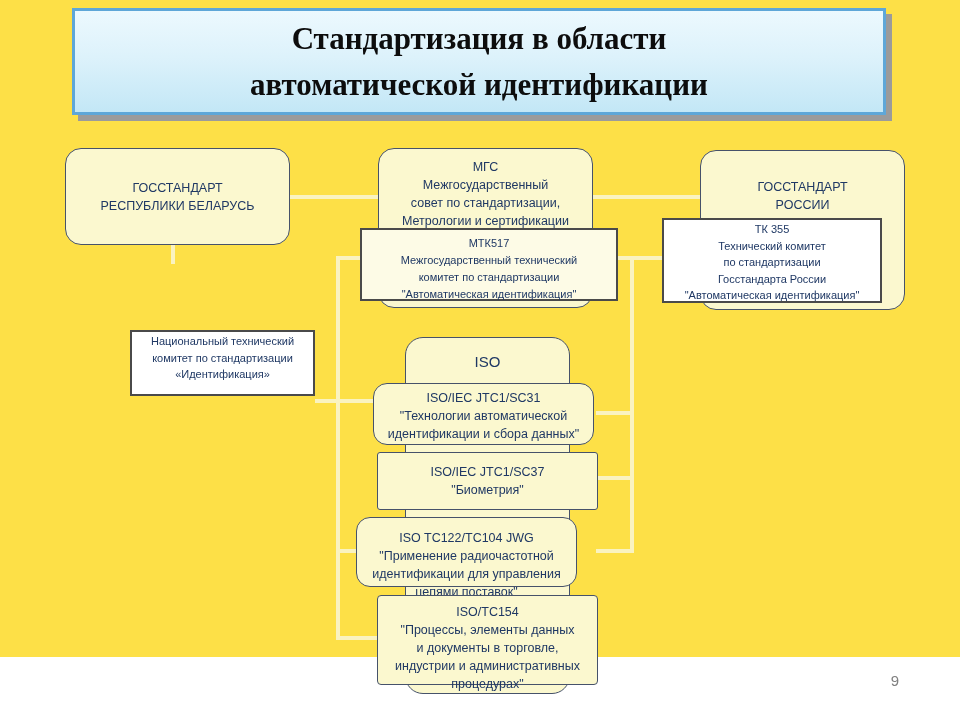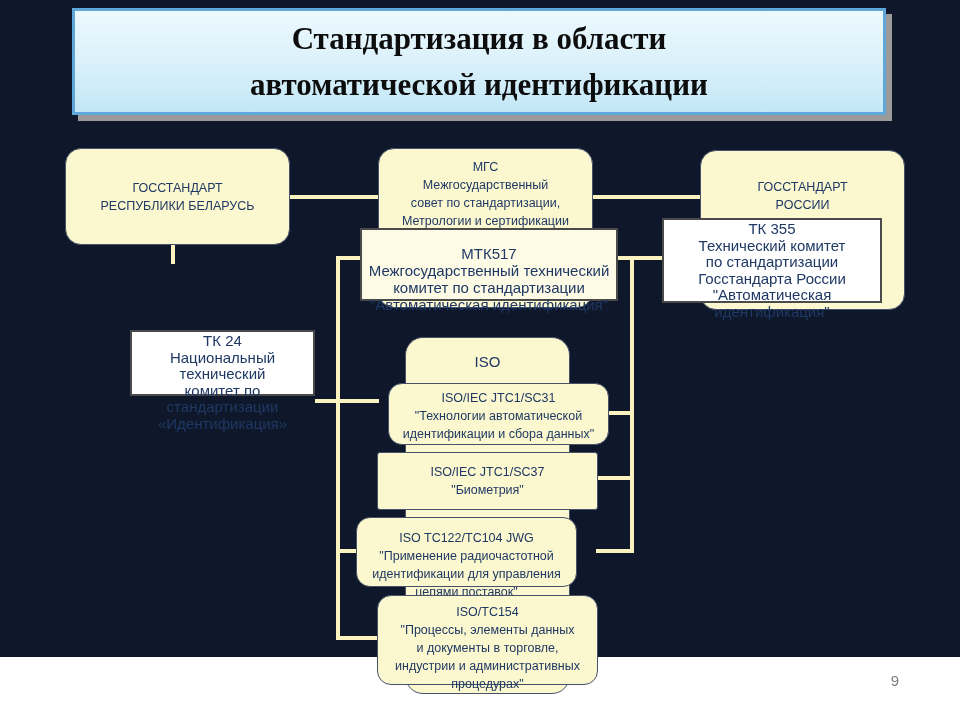--- a/index.html
+++ b/index.html
@@ -1,58 +1,58 @@
 <!DOCTYPE html>
 <html><head>
 <meta charset="utf-8">
 <style>
   html,body{margin:0;padding:0;}
   body{width:960px;height:720px;background:#ffffff;overflow:hidden;
        font-family:"Liberation Sans", sans-serif;}
-  .slide{position:relative;width:960px;height:657px;background:#0f172a;}
+  .slide{position:relative;width:960px;height:657px;background:#fde047;}
 
   
   .title-box{position:absolute;left:72px;top:8px;width:808px;height:101px;
     border:3px solid #5EA7D8;
     background:linear-gradient(#ECF9FE,#DDF2FB 45%,#C3E7F6);
     box-shadow:6px 6px 0 #9B9B9B;
     display:flex;align-items:center;justify-content:center;z-index:4;}
   .title-text{font-family:"Liberation Serif", serif;font-weight:bold;
     font-size:31px;line-height:46px;color:#0d0d0d;text-align:center;
     white-space:pre-line;}
 
   
   .line{position:absolute;background:#FAF3C0;z-index:1;}
 
   
   .box-round{position:absolute;background:#FBF8CF;border:1px solid #46526A;
     border-radius:16px;color:#1F3864;text-align:center;font-size:12.5px;
     line-height:18px;z-index:2;box-sizing:border-box;}
   
   .box-rect{position:absolute;background:#ffffff;border:2px solid #4A4A4A;
-    color:#1F3864;text-align:center;font-size:15px;line-height:17px;
+    color:#1F3864;text-align:center;font-size:11px;line-height:17px;
     z-index:3;box-sizing:border-box;}
   .hdr{font-weight:normal;white-space:pre-line;}
   .bdy{white-space:pre-line;text-align:center;}
 
   #n-rb{left:65px;top:148px;width:225px;height:97px;
         display:flex;align-items:center;justify-content:center;}
   #n-gp{left:62px;top:262px;width:221px;height:150px;padding-top:16px;}
   #n-tk24{left:130px;top:330px;width:185px;height:66px;line-height:16.5px;padding-top:1px;}
   #n-mgs{left:378px;top:148px;width:215px;height:160px;padding-top:9px;}
-  #n-mtk517{left:360px;top:228px;width:258px;height:73px;padding-top:15px;
+  #n-mtk517{left:360px;top:228px;width:258px;height:73px;padding-top:5px;
         background:#FDFBE6;}
   #n-rus{left:700px;top:150px;width:205px;height:160px;padding-top:27px;}
   #n-tk355{left:662px;top:218px;width:220px;height:85px;line-height:16.5px;padding-top:1px;}
   #n-iso{left:405px;top:337px;width:165px;height:357px;padding-top:15px;
         font-size:15px;border-radius:18px;}
-  #n-sc31{left:388px;top:383px;width:221px;height:62px;padding-top:5px;border-radius:14px;}
+  #n-sc31{left:373px;top:383px;width:221px;height:62px;padding-top:5px;border-radius:14px;}
   #n-sc37{left:377px;top:452px;width:221px;height:58px;padding-top:10px;border-radius:3px;}
   #n-tc122{left:356px;top:517px;width:221px;height:70px;padding-top:11px;border-radius:14px;}
-  #n-tc154{left:377px;top:595px;width:221px;height:90px;padding-top:7px;border-radius:14px;}
+  #n-tc154{left:377px;top:595px;width:221px;height:90px;padding-top:7px;border-radius:4px;}
 
   .page-number{position:absolute;left:880px;top:672px;width:30px;
         color:#7F7F7F;font-size:15px;z-index:4;text-align:center;}
 </style>
 </head>
 <body>
 
 <div class="slide">
 
   <div class="line" style="left:290px;top:195px;width:412px;height:4px;"></div>
@@ -121,21 +121,20 @@
   </div>
 
   <div class="box-rect" id="n-mtk517">
     <div class="hdr">МТК517</div>
     <div class="bdy">Межгосударственный технический
 комитет по стандартизации
 "Автоматическая идентификация"</div>
   </div>
 
   <div class="box-rect" id="n-tk24">
-    <div class="hdr">ТК 24</div>
     <div class="bdy">Национальный технический
 комитет по стандартизации
 «Идентификация»</div>
   </div>
 
   <div class="box-rect" id="n-tk355">
     <div class="hdr">ТК 355</div>
     <div class="bdy">Технический комитет
 по стандартизации
 Госстандарта России

